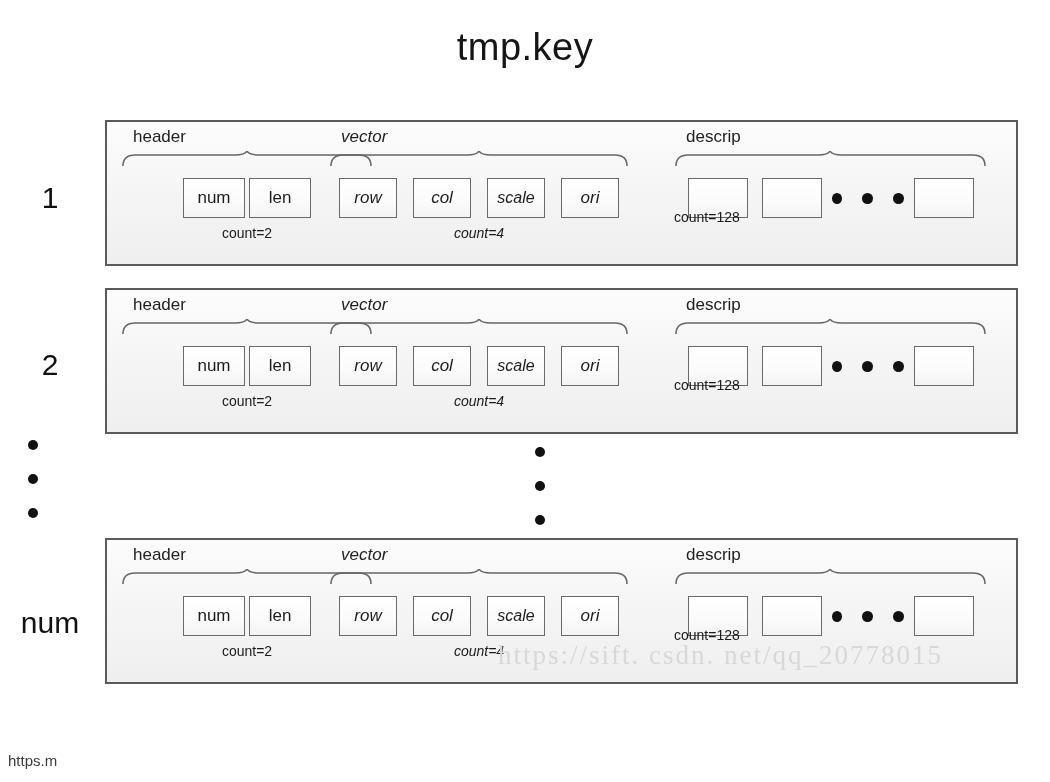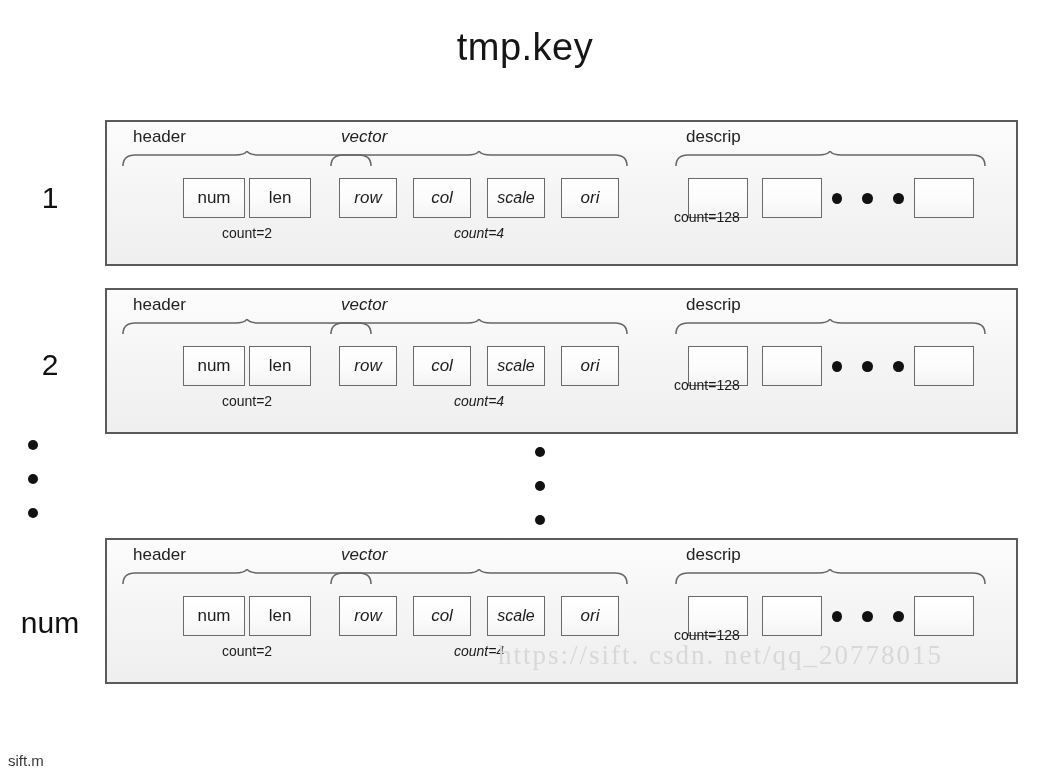--- a/index.html
+++ b/index.html
@@ -354,13 +354,13 @@
           <span class="dot"></span>
       </div>
       <div class="cell blank"></div>
     </div>
     <div class="count">count=128</div>
   </div>
 </div>
 
 <div class="watermark">https://sift. csdn. net/qq_20778015</div>
 
-<div class="footer-caption">sift.m</div>
+<div class="footer-caption">https.m</div>
 
 </body></html>

